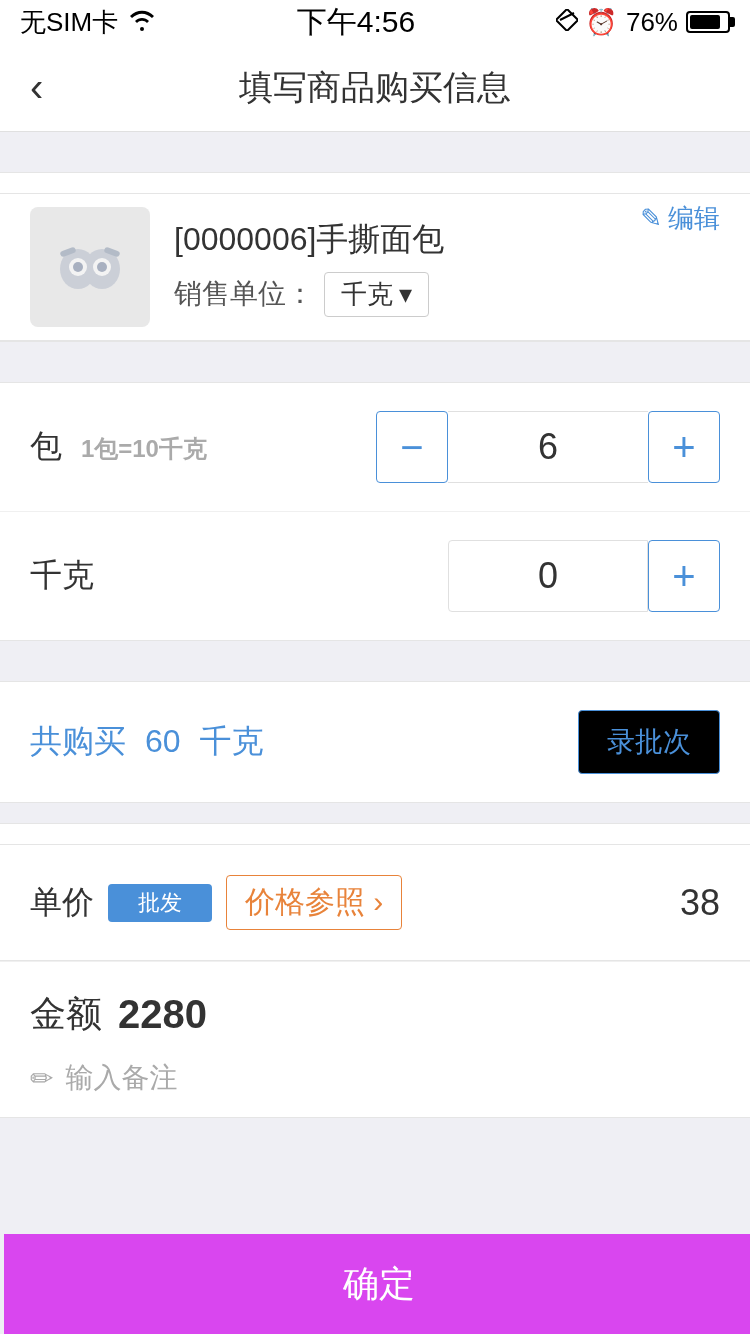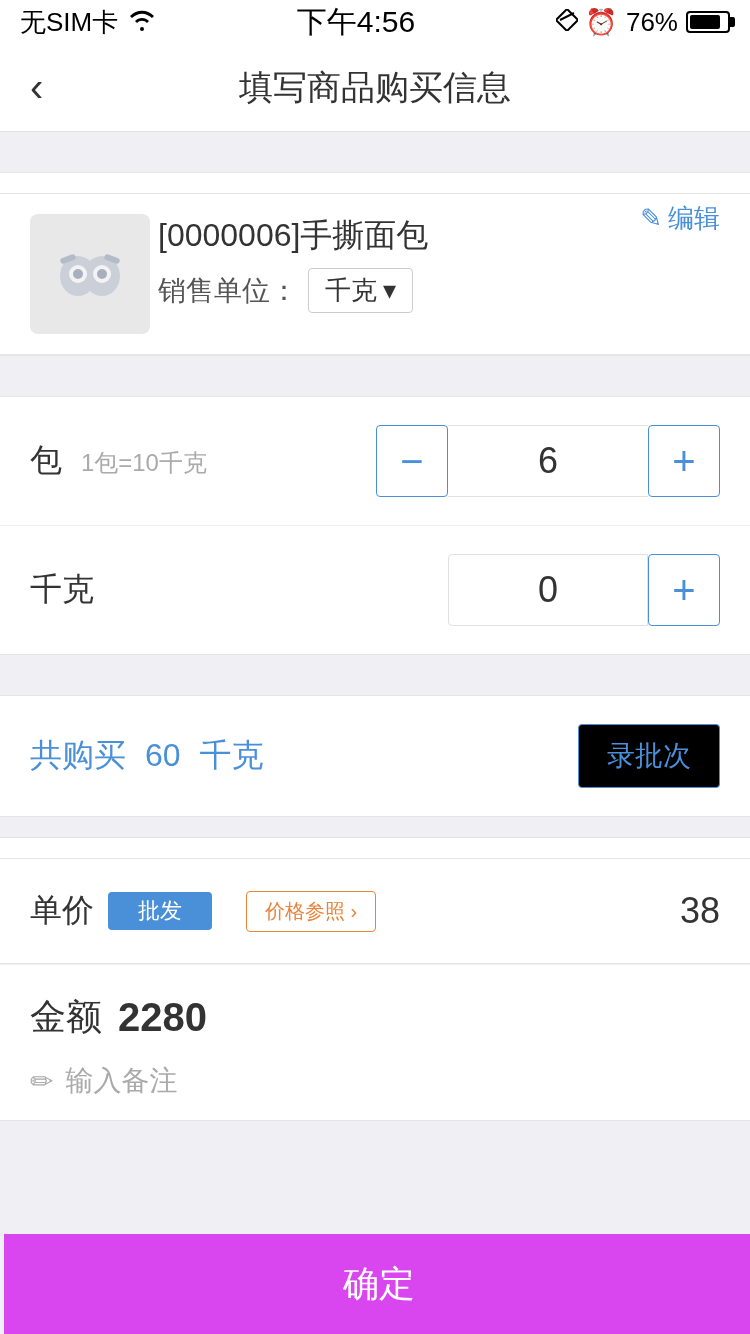--- a/index.html
+++ b/index.html
@@ -92,24 +92,24 @@
     .nav-title {
       font-size: 34px;
       font-weight: 500;
       color: #333;
     }
 
     
     .product-card {
       background: #fff;
       margin-top: 20px;
-      padding: 20px 30px;
-      display: flex;
-      align-items: flex-start;
-      gap: 8px;
+      padding: 13px 30px;
+      display: flex;
+      align-items: center;
+      gap: 24px;
       border-top: 1px solid #e5e5e5;
       border-bottom: 1px solid #e5e5e5;
     }
     .product-image {
       width: 120px;
       height: 120px;
       background: #e8e8e8;
       border-radius: 8px;
       display: flex;
       align-items: center;
@@ -189,20 +189,21 @@
     }
     .quantity-label {
       font-size: 32px;
       color: #333;
       flex: 1;
     }
     .quantity-hint {
       font-size: 24px;
       color: #aaa;
       margin-left: 10px;
+      font-weight: bold;
     }
     .quantity-controls {
       display: flex;
       align-items: center;
       gap: 0;
     }
     .qty-btn {
       width: 72px;
       height: 72px;
       background: #fff;
@@ -281,29 +282,28 @@
     .price-tag {
       background: #4a90d9;
       color: #fff;
       font-size: 22px;
       padding: 4px 30px;
       border-radius: 4px;
     }
     .price-ref-btn {
       border: 1.5px solid #e8833a;
       color: #e8833a;
-      font-size: 20px;
+      font-size: 30px;
       padding: 6px 18px;
       border-radius: 4px;
       background: #fff;
       display: flex;
       align-items: center;
       gap: 4px;
       cursor: pointer;
-      margin-left: 20px;
     }
     .price-value {
       font-size: 36px;
       color: #333;
       font-weight: 500;
     }
 
     
     .amount-section {
       background: #fff;

